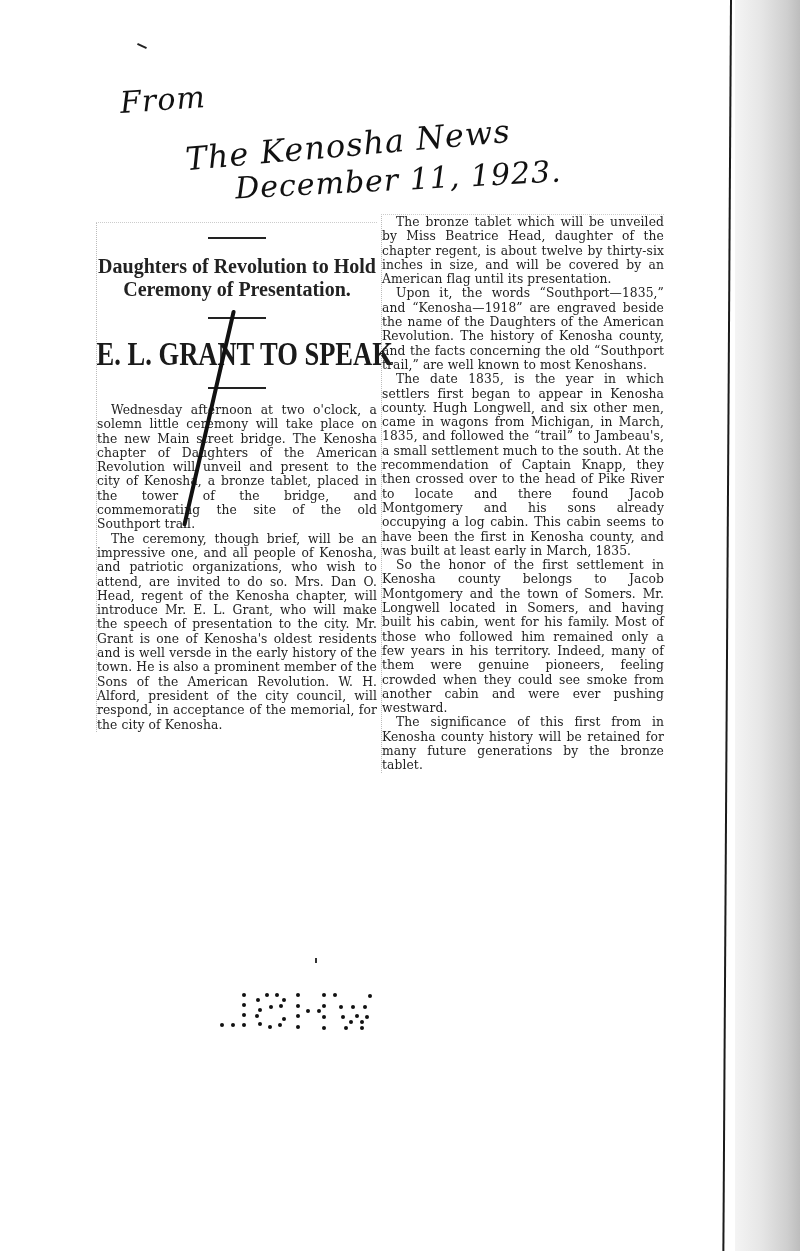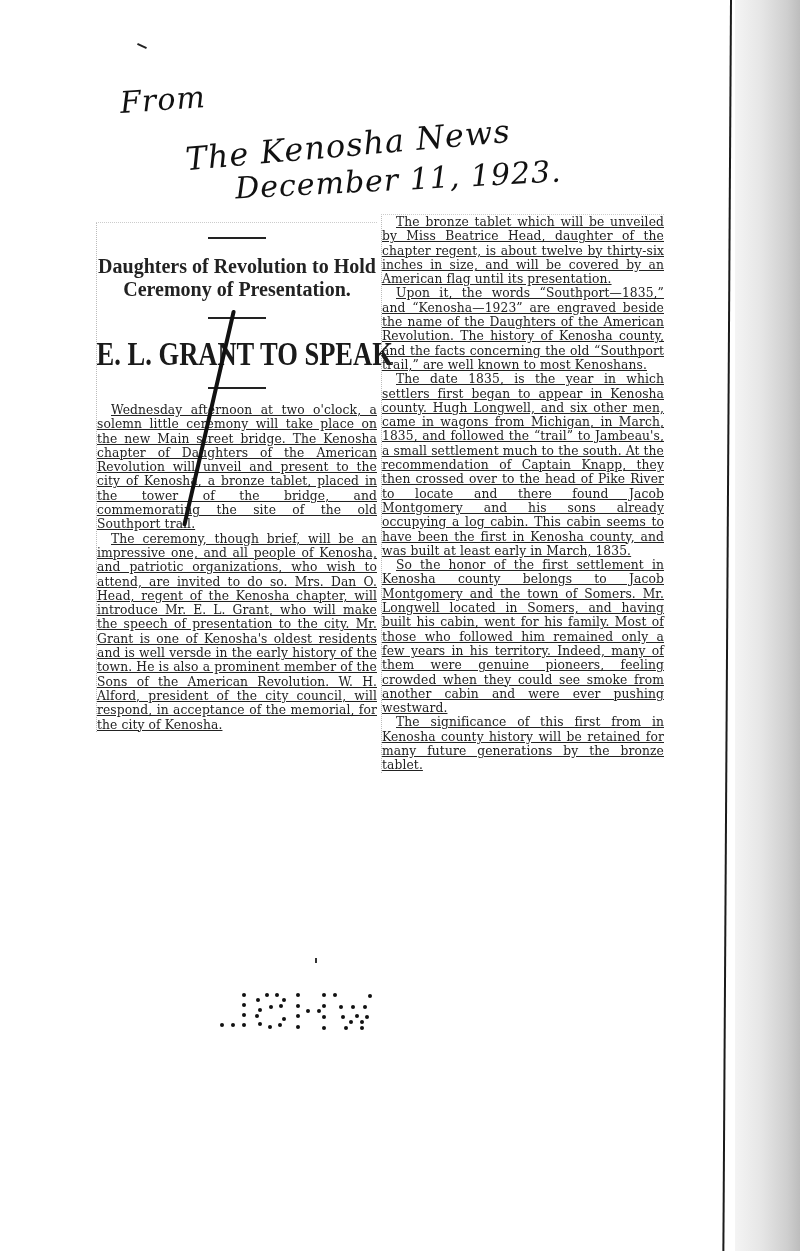--- a/index.html
+++ b/index.html
@@ -34,21 +34,21 @@
     text-align: center; line-height: 40px; font-size: 44px; letter-spacing: 0px; color: #1a1a1a; white-space: nowrap;
   }
   .headline-wrap { height: 90px; position: relative; }
   .hl1 { position: absolute; left: 0; top: 4px; }
   .hl2 { position: absolute; left: 38px; top: 44px; }
 
   .rule { width: 58px; height: 2px; background: #222; margin: 0 auto; }
   .sub { font-family: "Liberation Serif", serif; font-weight: bold; font-size: 20px; line-height: 23px; text-align: center; color: #222; margin: 16px 0; }
   .speak { font-family: "Liberation Serif", serif; font-weight: bold; font-size: 34px; text-align: center; transform: scaleX(0.78); transform-origin: center; white-space: nowrap; margin: 16px -40px 14px -40px; color: #1a1a1a; }
 
-  .body-text { font-family: "DejaVu Serif", serif; font-size: 12.3px; line-height: 14.3px; text-align: justify; color: #222; letter-spacing: 0.1px; text-decoration: underline; }
+  .body-text { font-family: "DejaVu Serif", serif; font-size: 12.3px; line-height: 14.3px; text-align: justify; color: #222; letter-spacing: 0.1px; }
   .body-text p { margin: 0; text-indent: 14px; }
   .col-title { font-family: "DejaVu Serif", serif; font-weight: bold; font-size: 12.5px; text-align: center; line-height: 15px; margin-bottom: 0; color: #222; }
 
   .slash {
     position: absolute; left: 232px; top: 310px; width: 4px; height: 222px;
     background: #111; transform: rotate(13deg); transform-origin: top center; border-radius: 2px;
   }
 
   .perforation { position: absolute; left: 218px; top: 990px; width: 160px; height: 40px; }
   .perforation span { position: absolute; width: 4px; height: 4px; background: #111; border-radius: 50%; }
@@ -76,21 +76,21 @@
       <p>Wednesday afternoon at two o'clock, a solemn little ceremony will take place on the new Main street bridge. The Kenosha chapter of Daughters of the American Revolution will unveil and present to the city of Kenosha, a bronze tablet, placed in the tower of the bridge, and commemorating the site of the old Southport trail.</p>
       <p>The ceremony, though brief, will be an impressive one, and all people of Kenosha, and patriotic organizations, who wish to attend, are invited to do so. Mrs. Dan O. Head, regent of the Kenosha chapter, will introduce Mr. E. L. Grant, who will make the speech of presentation to the city. Mr. Grant is one of Kenosha's oldest residents and is well versde in the early history of the town. He is also a prominent member of the Sons of the American Revolution. W. H. Alford, president of the city council, will respond, in acceptance of the memorial, for the city of Kenosha.</p>
     </div>
   </div>
 
   <div class="slash"></div>
 
   <div class="clipping-right">
     <div class="body-text">
       <p>The bronze tablet which will be unveiled by Miss Beatrice Head, daughter of the chapter regent, is about twelve by thirty-six inches in size, and will be covered by an American flag until its presentation.</p>
-      <p>Upon it, the words “Southport—1835,” and “Kenosha—1923” are engraved beside the name of the Daughters of the American Revolution. The history of Kenosha county, and the facts concerning the old “Southport trail,” are well known to most Kenoshans.</p>
+      <p>Upon it, the words “Southport—1835,” and “Kenosha—1918” are engraved beside the name of the Daughters of the American Revolution. The history of Kenosha county, and the facts concerning the old “Southport trail,” are well known to most Kenoshans.</p>
       <p>The date 1835, is the year in which settlers first began to appear in Kenosha county. Hugh Longwell, and six other men, came in wagons from Michigan, in March, 1835, and followed the “trail” to Jambeau's, a small settlement much to the south. At the recommendation of Captain Knapp, they then crossed over to the head of Pike River to locate and there found Jacob Montgomery and his sons already occupying a log cabin. This cabin seems to have been the first in Kenosha county, and was built at least early in March, 1835.</p>
       <p>So the honor of the first settlement in Kenosha county belongs to Jacob Montgomery and the town of Somers. Mr. Longwell located in Somers, and having built his cabin, went for his family. Most of those who followed him remained only a few years in his territory. Indeed, many of them were genuine pioneers, feeling crowded when they could see smoke from another cabin and were ever pushing westward.</p>
       <p>The significance of this first from in Kenosha county history will be retained for many future generations by the bronze tablet.</p>
     </div>
   </div>
 
   <div class="perf-tick"></div>
   <div class="perforation" title="JOHW">
 
     <span style="left:2px;top:33px"></span>

